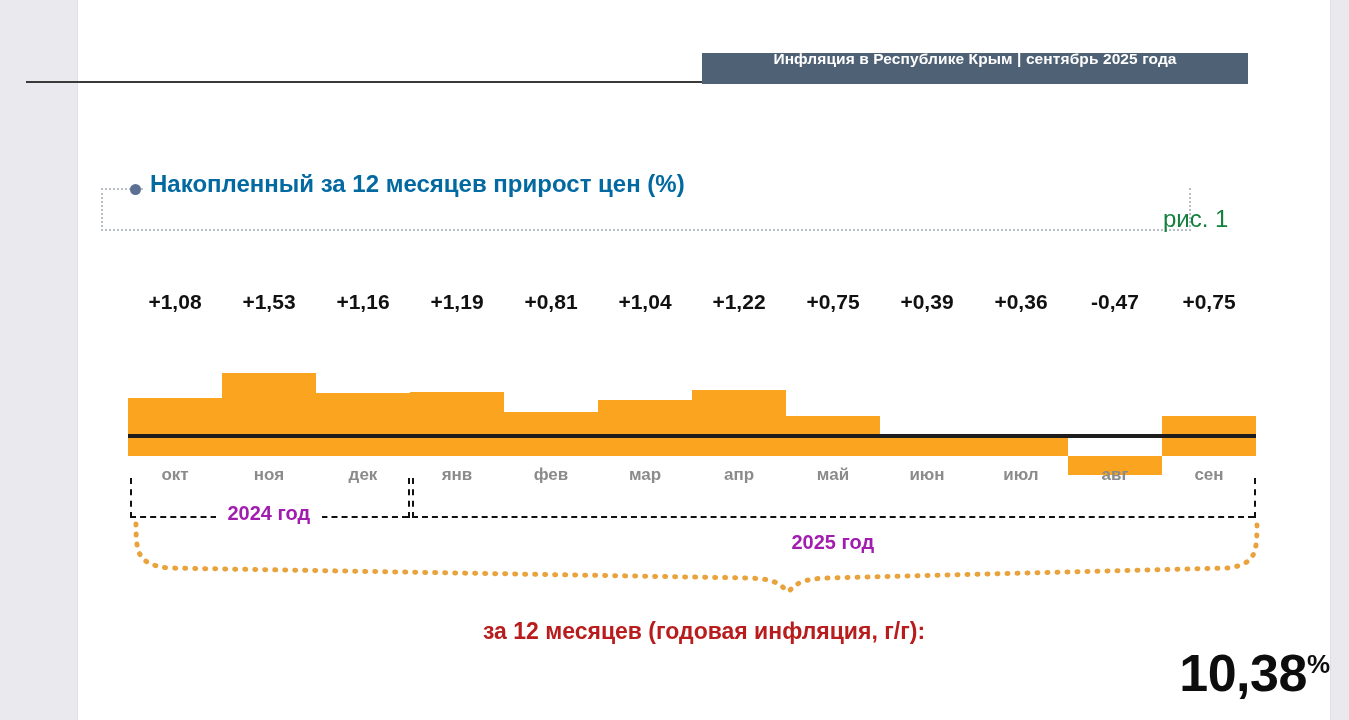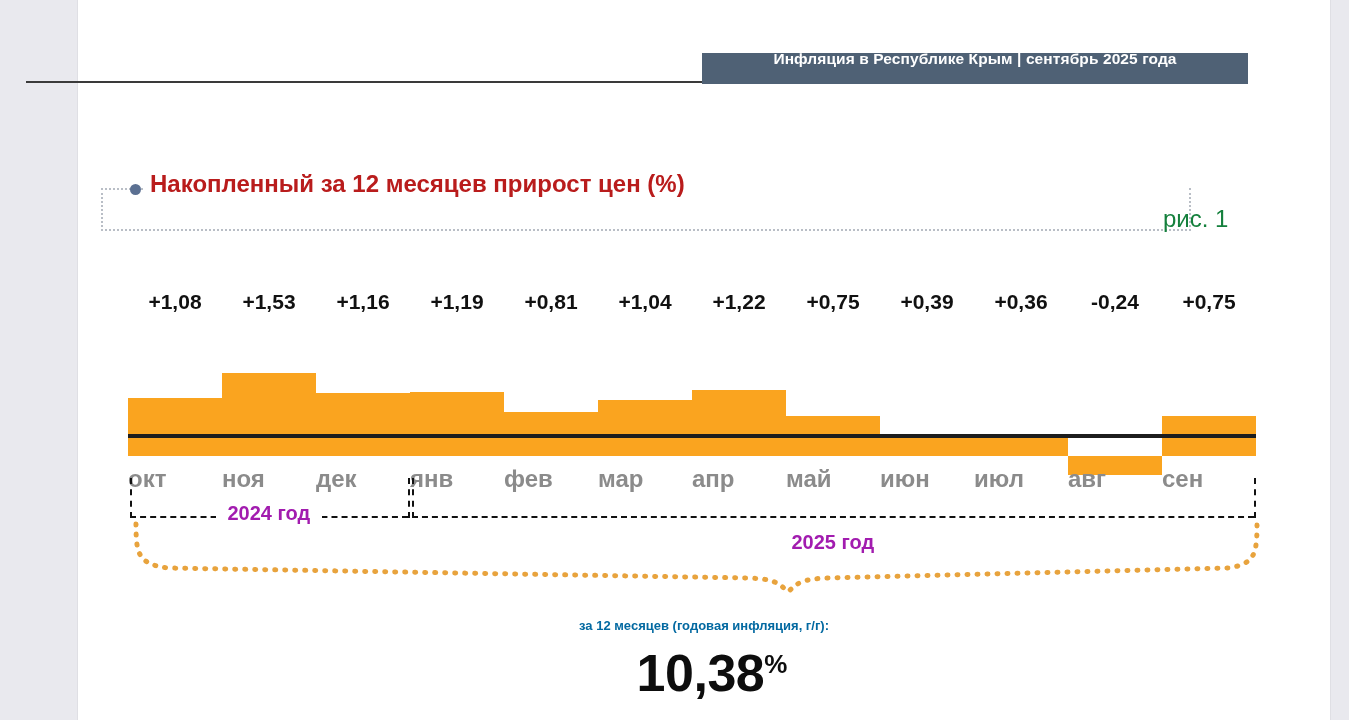--- a/index.html
+++ b/index.html
@@ -38,21 +38,21 @@
   #title-dotted-box:before{
     content:"";position:absolute;left:-2px;top:0;width:42px;height:0;
     border-top:2px dotted #b9bec6;
   }
   #title-bullet{
     position:absolute;left:52px;top:184px;width:11px;height:11px;
     border-radius:50%;background:#5b7092;
   }
   #chart-title{
     position:absolute;left:72px;top:170px;
-    font-size:24px;font-weight:bold;color:#b91c1c;
+    font-size:24px;font-weight:bold;color:#0369a1;
     white-space:nowrap;
   }
   #fig-label{
     position:absolute;left:1085px;top:205px;
     font-size:24px;font-weight:normal;color:#15803d;
   }
   
   #chart{
     position:absolute;left:50px;top:290px;width:1128px;height:300px;
   }
@@ -70,22 +70,22 @@
     position:absolute;top:58px;left:0;width:94px;height:108px;
   }
   .bar{
     position:absolute;left:0;width:94px;
     background:#faa41f;
   }
   .bar.pos{bottom:0;}
   .bar.neg{top:0;}
   .mon{
     position:absolute;top:175px;left:0;width:94px;
-    font-size:24px;font-weight:bold;color:#8b8b8b;
-    text-align:left;
+    font-size:17px;font-weight:bold;color:#8b8b8b;
+    text-align:center;
   }
   #baseline{
     position:absolute;left:50px;top:434px;width:1128px;height:4px;
     background:#1d1d1d;
   }
   
   #year-axis{position:absolute;left:50px;top:478px;width:1128px;height:52px;}
   .ytick{
     position:absolute;top:0;width:0;height:40px;
     border-left:2px dashed #111111;
@@ -99,25 +99,25 @@
     font-size:20px;font-weight:bold;color:#a21caf;
     background:#ffffff;padding:0 12px;
     white-space:nowrap;
   }
   
   #brace{position:absolute;left:50px;top:520px;width:1135px;height:80px;}
   
   #annual-caption{
     position:absolute;left:0;top:618px;width:1252px;
     text-align:center;
-    font-size:13px;font-weight:bold;color:#0369a1;
+    font-size:23px;font-weight:bold;color:#b91c1c;
   }
   #annual-value{
-    position:absolute;left:8px;top:643px;width:1252px;
-    text-align:center;
+    position:absolute;left:0;top:643px;width:1252px;
+    text-align:right;
     font-size:52px;font-weight:bold;color:#0d0d0d;
     letter-spacing:-0.5px;
   }
   #annual-value .pct{font-size:26px;vertical-align:super;letter-spacing:0;}
   #margin-left{position:absolute;left:0;top:0;width:78px;height:720px;background:#e9e9ee;}
   #margin-right{position:absolute;left:1330px;top:0;width:19px;height:720px;background:#e9e9ee;}
 </style>
 </head>
 <body>
 
@@ -199,21 +199,21 @@
         <div class="mon">июн</div>
       </div>
       <div class="col" style="left: 846px;">
         <div class="val">+0,36</div>
         <div class="barwrap">
           <div class="bar pos" style="width: 94px; background: rgb(250, 164, 31); height: 19.44px; bottom: 0px;"></div>
         </div>
         <div class="mon">июл</div>
       </div>
       <div class="col" style="left: 940px;">
-        <div class="val">-0,24</div>
+        <div class="val">-0,47</div>
         <div class="barwrap">
           <div class="bar neg" style="width: 94px; background: rgb(250, 164, 31); height: 18.9px; top: 108px;"></div>
         </div>
         <div class="mon">авг</div>
       </div>
       <div class="col" style="left: 1034px;">
         <div class="val">+0,75</div>
         <div class="barwrap">
           <div class="bar pos" style="width: 94px; background: rgb(250, 164, 31); height: 40.5px; bottom: 0px;"></div>
         </div>

